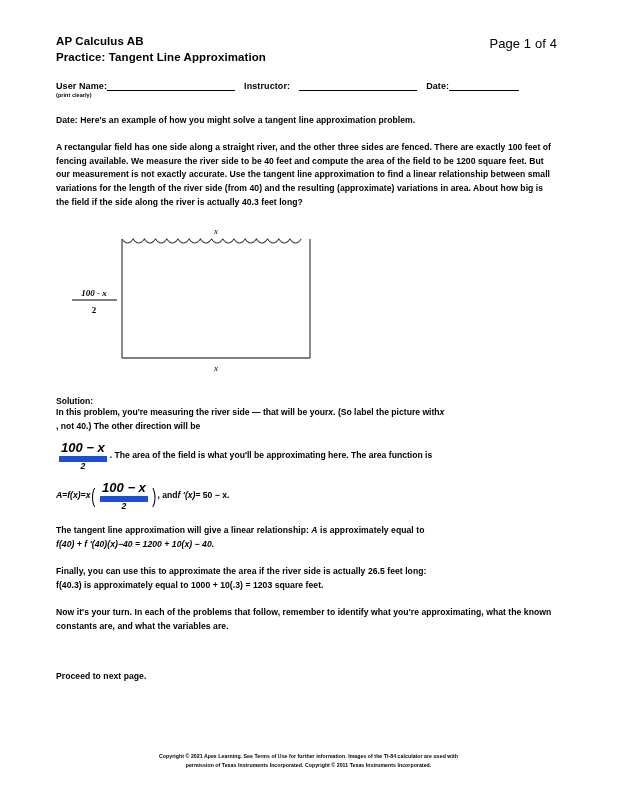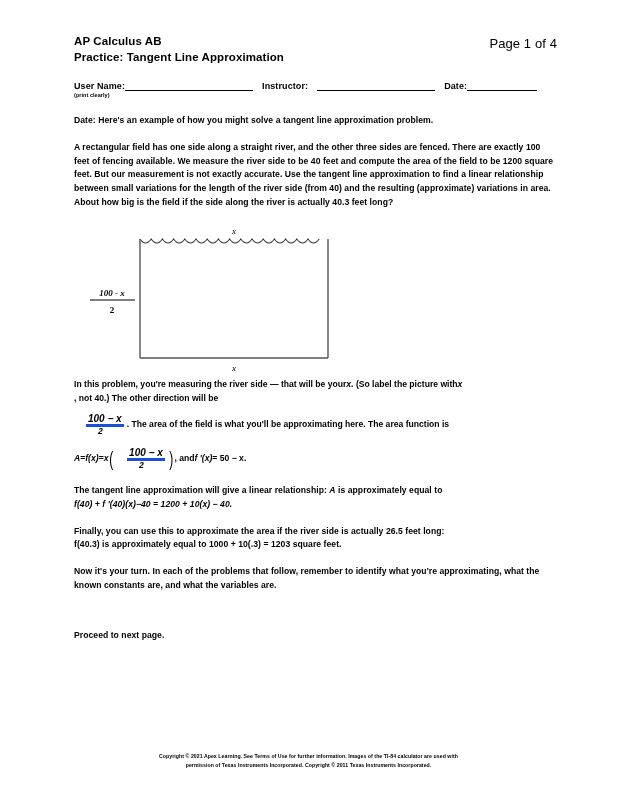--- a/index.html
+++ b/index.html
@@ -15,21 +15,21 @@
     position: relative;
     overflow: hidden;
   }
 
   .page {
     position: absolute;
     left: 0; top: 0;
     width: 617px;
     height: 799px;
     box-sizing: border-box;
-    padding: 34px 60px 0 74px;
+    padding: 34px 60px 0 56px;
   }
 
   
   .header-row {
     display: flex;
     justify-content: space-between;
     align-items: flex-start;
   }
   .doc-titles { line-height: 1.38; }
   .doc-title {
@@ -118,24 +118,23 @@
     display: inline-flex;
     flex-direction: column;
     align-items: center;
     vertical-align: middle;
     margin: 0 3px;
     font-style: italic;
     font-weight: bold;
     line-height: 1.12;
   }
   .frac .num {
-    border-bottom: 3px solid #1d4ed8;
+    border-bottom: 6px solid #1d4ed8;
     padding: 0 2px 0px 2px;
-    font-size: 10px;
-    margin-left: 9px;
+    font-size: 13px;
   }
   .frac .den {
     padding-top: 0px;
     font-size: 8.6px;
   }
 
   
   .paren-frac {
     display: inline-flex;
     align-items: center;
@@ -221,20 +220,21 @@
       <text x="160" y="8" font-family="Liberation Serif, serif" font-size="9" font-style="italic" text-anchor="middle" fill="#000">x</text>
 
       <text x="160" y="145" font-family="Liberation Serif, serif" font-size="9" font-style="italic" text-anchor="middle" fill="#000">x</text>
 
       <text x="38" y="70" font-family="Liberation Serif, serif" font-size="9" font-style="italic" font-weight="bold" text-anchor="middle" fill="#000">100 - x</text>
       <line x1="16" y1="74" x2="61" y2="74" stroke="#000" stroke-width="1"></line>
       <text x="38" y="87" font-family="Liberation Serif, serif" font-size="9" font-weight="bold" text-anchor="middle" fill="#000">2</text>
     </svg>
   </div>
 
+  <div class="solution-head">Solution:</div>
 
   <div class="mathline">
     <span>In this problem, you're measuring the river side — that will be your </span>
     <span class="ital bold-run">x</span>
     <span>. (So label the picture with </span>
     <span class="ital bold-run">x</span>
     <span>, not 40.) The other direction will be </span>
   </div>
 
   <div class="mathline l2">

